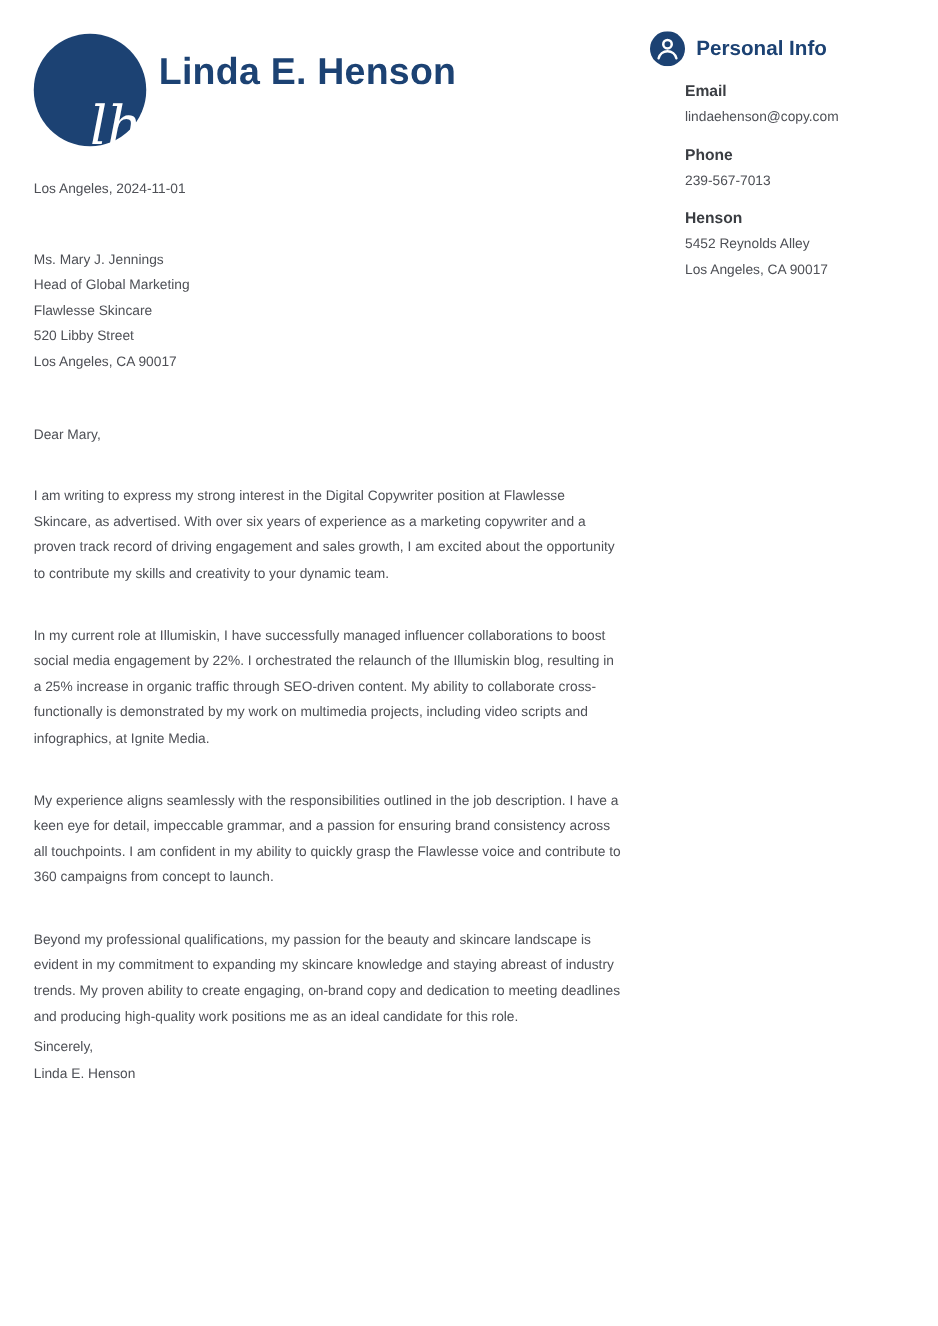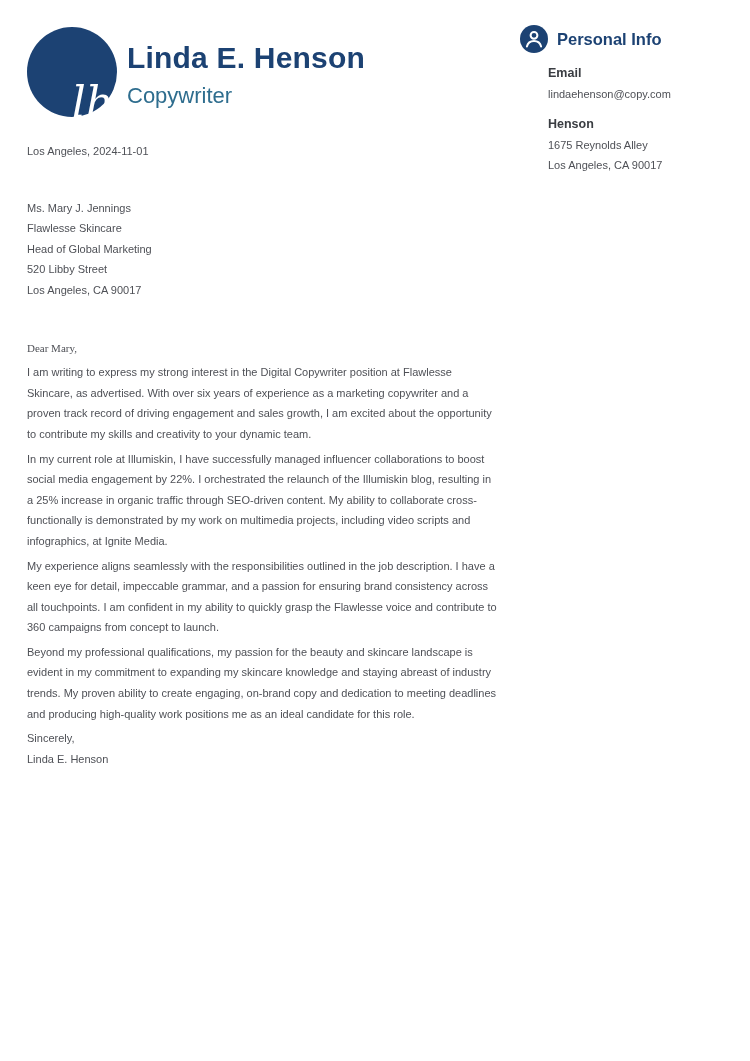--- a/index.html
+++ b/index.html
@@ -37,22 +37,22 @@
   .identity-text{margin-left:10px;padding-top:14px;}
   .full-name{
     font-size:30px;font-weight:bold;color:var(--navy);
     line-height:34px;letter-spacing:.2px;
   }
   .job-title{
     margin-top:9px;font-size:22px;color:var(--steel-blue);line-height:24px;
   }
   .date-line{margin-top:24px;}
   .recipient{margin-top:36px;}
-  .salutation{margin-top:37px;font-family:Liberation Serif, serif;}
-  .para{margin-top:4px;}
+  .salutation{margin-top:37px;}
+  .para{margin-top:29px;}
   .signoff{margin-top:4px;}
   
   .sidebar{
     position:absolute;left:520px;top:25px;width:205px;
   }
   .sidebar-heading{display:flex;align-items:center;margin-bottom:12px;}
   .pi-icon{width:28px;height:28px;flex:0 0 28px;display:block;}
   .sidebar-title{
     margin-left:9px;font-size:16.5px;font-weight:bold;color:var(--navy);
   }
@@ -71,30 +71,29 @@
 <div class="page">
 
   <div class="main-col">
 
     <header class="identity">
       <div class="avatar">
         <span class="monogram">lh</span>
       </div>
       <div class="identity-text">
         <h1 class="full-name">Linda E. Henson</h1>
-        <div class="job-title">Copywriter</div>
       </div>
     </header>
 
     <div class="date-line">Los Angeles, 2024-11-01</div>
 
     <div class="recipient">
       <div>Ms. Mary J. Jennings</div>
+      <div>Head of Global Marketing</div>
       <div>Flawlesse Skincare</div>
-      <div>Head of Global Marketing</div>
       <div>520 Libby Street</div>
       <div>Los Angeles, CA 90017</div>
     </div>
 
     <p class="salutation">Dear Mary,</p>
 
     <p class="para">I am writing to express my strong interest in the Digital Copywriter position at Flawlesse Skincare, as advertised. With over six years of experience as a marketing copywriter and a proven track record of driving engagement and sales growth, I am excited about the opportunity to contribute my skills and creativity to your dynamic team.</p>
     <p class="para">In my current role at Illumiskin, I have successfully managed influencer collaborations to boost social media engagement by 22%. I orchestrated the relaunch of the Illumiskin blog, resulting in a 25% increase in organic traffic through SEO-driven content. My ability to collaborate cross-functionally is demonstrated by my work on multimedia projects, including video scripts and infographics, at Ignite Media.</p>
     <p class="para">My experience aligns seamlessly with the responsibilities outlined in the job description. I have a keen eye for detail, impeccable grammar, and a passion for ensuring brand consistency across all touchpoints. I am confident in my ability to quickly grasp the Flawlesse voice and contribute to 360 campaigns from concept to launch.</p>
     <p class="para">Beyond my professional qualifications, my passion for the beauty and skincare landscape is evident in my commitment to expanding my skincare knowledge and staying abreast of industry trends. My proven ability to create engaging, on-brand copy and dedication to meeting deadlines and producing high-quality work positions me as an ideal candidate for this role.</p>
@@ -117,22 +116,26 @@
         </svg>
       </span>
       <span class="sidebar-title">Personal Info</span>
     </div>
 
     <div class="contact-group">
       <div class="contact-label">Email</div>
       <div class="contact-value">lindaehenson@copy.com</div>
     </div>
 
+    <div class="contact-group">
+      <div class="contact-label">Phone</div>
+      <div class="contact-value">239-567-7013</div>
+    </div>
 
     <div class="contact-group">
       <div class="contact-label">Henson</div>
-      <div class="contact-value">1675 Reynolds Alley</div>
+      <div class="contact-value">5452 Reynolds Alley</div>
       <div class="contact-value">Los Angeles, CA 90017</div>
     </div>
 
   </aside>
 
 </div>
 
 </body></html>

